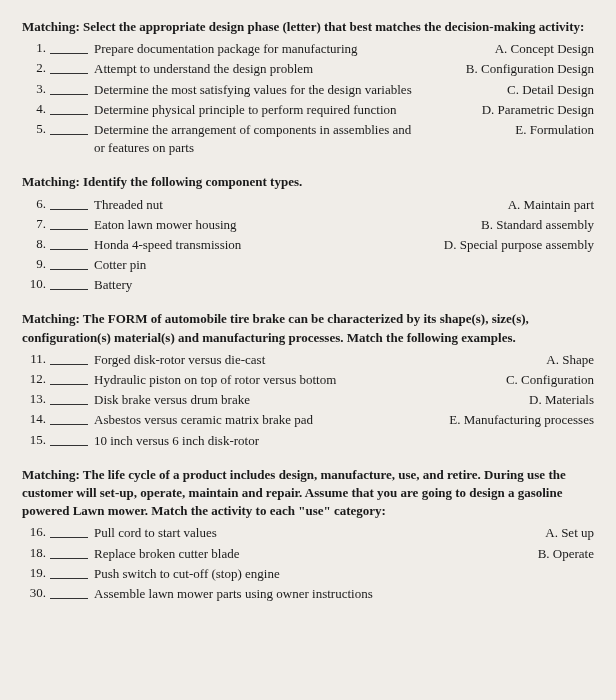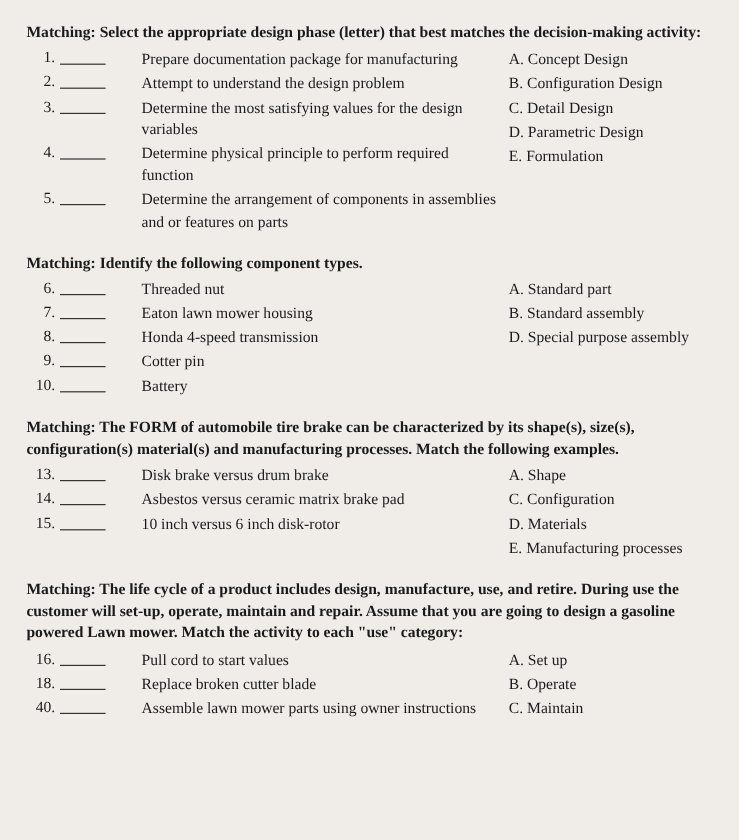--- a/index.html
+++ b/index.html
@@ -36,26 +36,26 @@
       min-width: 38px;
       border-bottom: 1px solid #333;
       display: inline-block;
       margin-right: 6px;
       flex-shrink: 0;
       height: 14px;
     }
     .item-text {
       flex: 1;
       line-height: 1.4;
-      margin-left: 24px;
     }
     .options-col {
       min-width: 170px;
       margin-left: 10px;
       flex-shrink: 0;
+      text-align: right;
     }
     .option-item {
       margin-bottom: 2px;
       line-height: 1.4;
     }
     .rows-and-options {
       display: flex;
       align-items: flex-start;
     }
     .rows-col {
@@ -138,33 +138,43 @@
           <span class="blank"></span>
           <span class="item-text">Cotter pin</span>
         </div>
         <div class="matching-row">
           <span class="num">10.</span>
           <span class="blank"></span>
           <span class="item-text">Battery</span>
         </div>
       </div>
       <div class="options-col">
-        <div class="option-item">A.  Standard part</div>
+        <div class="option-item">A.  Maintain part</div>
         <div class="option-item">B.  Standard assembly</div>
         <div class="option-item">D.  Special purpose assembly</div>
       </div>
     </div>
   </div>
 
   <div class="section">
     <div class="section-header">
       <span class="bold">Matching:</span><span> The FORM of automobile tire brake can be characterized by its shape(s), size(s), configuration(s) material(s) and manufacturing processes. Match the following examples.</span>
     </div>
     <div class="rows-and-options">
       <div class="rows-col">
+        <div class="matching-row">
+          <span class="num">11.</span>
+          <span class="blank"></span>
+          <span class="item-text">Forged disk-rotor versus die-cast</span>
+        </div>
+        <div class="matching-row">
+          <span class="num">12.</span>
+          <span class="blank"></span>
+          <span class="item-text">Hydraulic piston on top of rotor versus bottom</span>
+        </div>
         <div class="matching-row">
           <span class="num">13.</span>
           <span class="blank"></span>
           <span class="item-text">Disk brake versus drum brake</span>
         </div>
         <div class="matching-row">
           <span class="num">14.</span>
           <span class="blank"></span>
           <span class="item-text">Asbestos versus ceramic matrix brake pad</span>
         </div>
@@ -193,26 +203,30 @@
           <span class="num">16.</span>
           <span class="blank"></span>
           <span class="item-text">Pull cord to start values</span>
         </div>
         <div class="matching-row">
           <span class="num">18.</span>
           <span class="blank"></span>
           <span class="item-text">Replace broken cutter blade</span>
         </div>
         <div class="matching-row">
-          <span class="num">40.</span>
+          <span class="num">19.</span>
+          <span class="blank"></span>
+          <span class="item-text">Push switch to cut-off (stop) engine</span>
+        </div>
+        <div class="matching-row">
+          <span class="num">30.</span>
           <span class="blank"></span>
           <span class="item-text">Assemble lawn mower parts using owner instructions</span>
         </div>
       </div>
       <div class="options-col">
         <div class="option-item">A.  Set up</div>
         <div class="option-item">B.  Operate</div>
-        <div class="option-item">C.  Maintain</div>
       </div>
     </div>
   </div>
 
 </div>
 
 </body></html>

